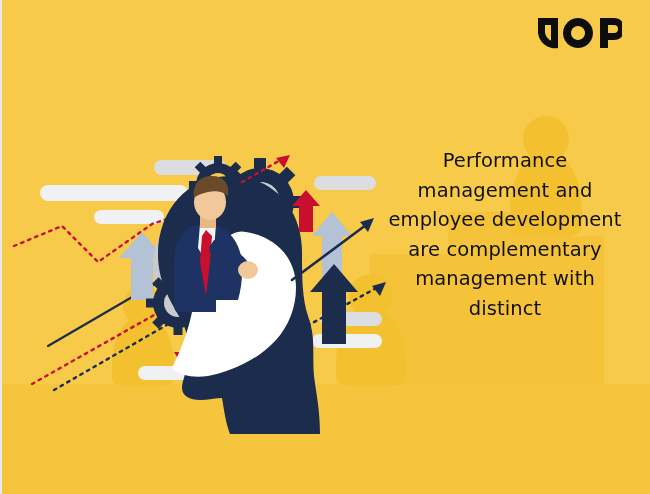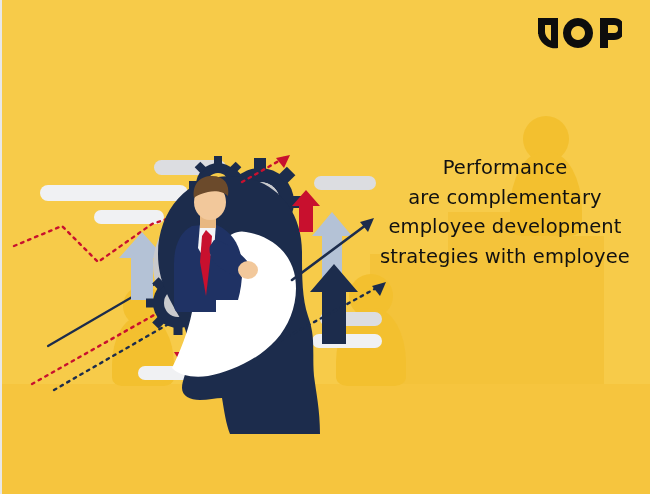--- a/index.html
+++ b/index.html
@@ -89,21 +89,20 @@
     left: 378px;
     top: 146px;
     width: 250px;
     text-align: center;
     color: #111111;
     font-size: 19.5px;
     line-height: 29.5px;
     font-weight: 400;
     letter-spacing: 0.1px;
     font-family: "DejaVu Sans", sans-serif;
-    margin-top: 7px;
   }
 
   
   .pill {
     position: absolute;
     background: #dcdde1;
     border-radius: 20px;
   }
   .pill.white { background: #f0f1f3; }
 
@@ -337,18 +336,19 @@
         <path d="M40,0 a15,15 0 1 0 0.01,0 Z M40,8 a7,7 0 1 1 -0.01,0 Z"></path>
 
         <rect x="62" y="0" width="8" height="30"></rect>
         <path d="M68,0 h8 a11,11 0 0 1 0,22 h-8 v-7 h8 a4,4 0 0 0 0,-8 h-8 Z"></path>
       </g>
     </svg>
   </div>
 
   <div class="headline">
     <div>Performance</div>
+    <div>management and</div>
+    <div>employee development</div>
     <div>are complementary</div>
-    <div>employee development</div>
-    <div>strategies with employee</div>
+    <div>management with distinct</div>
   </div>
 
 </div>
 
 </body></html>

